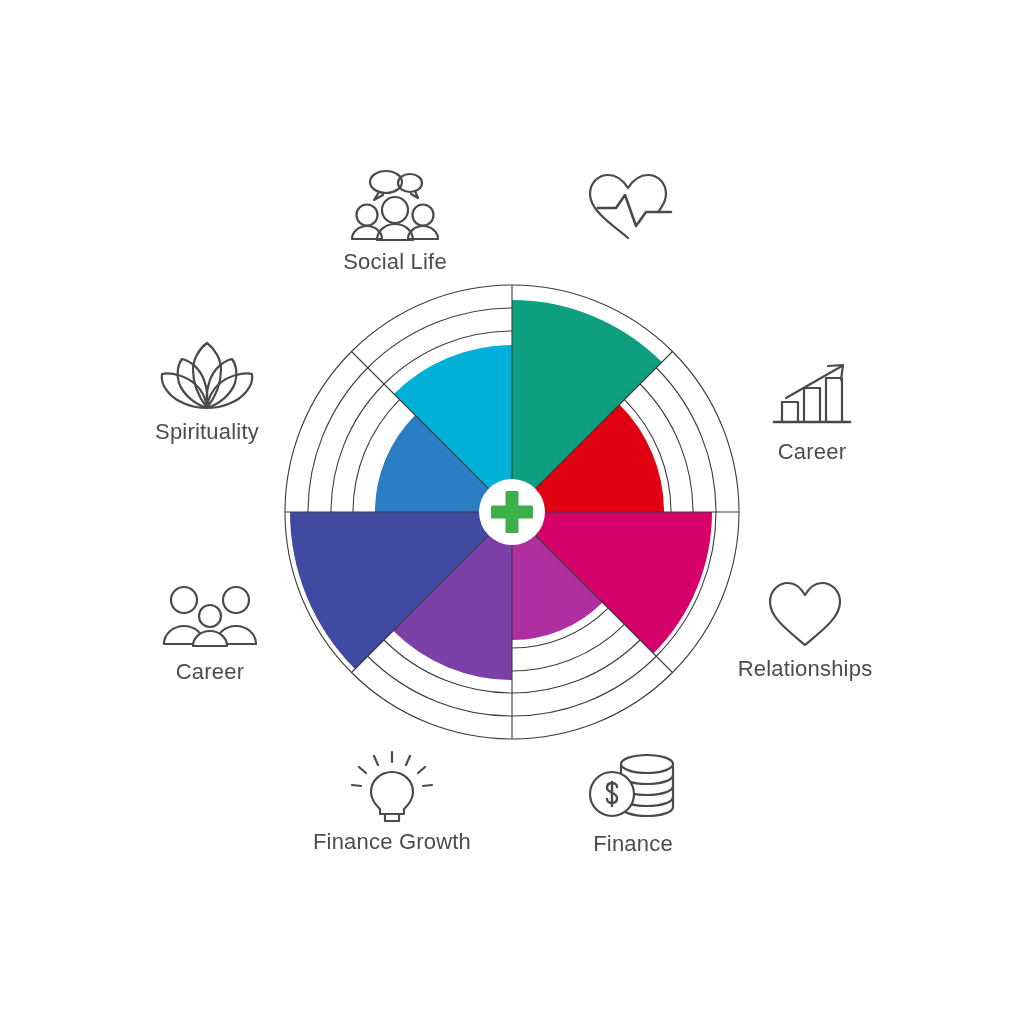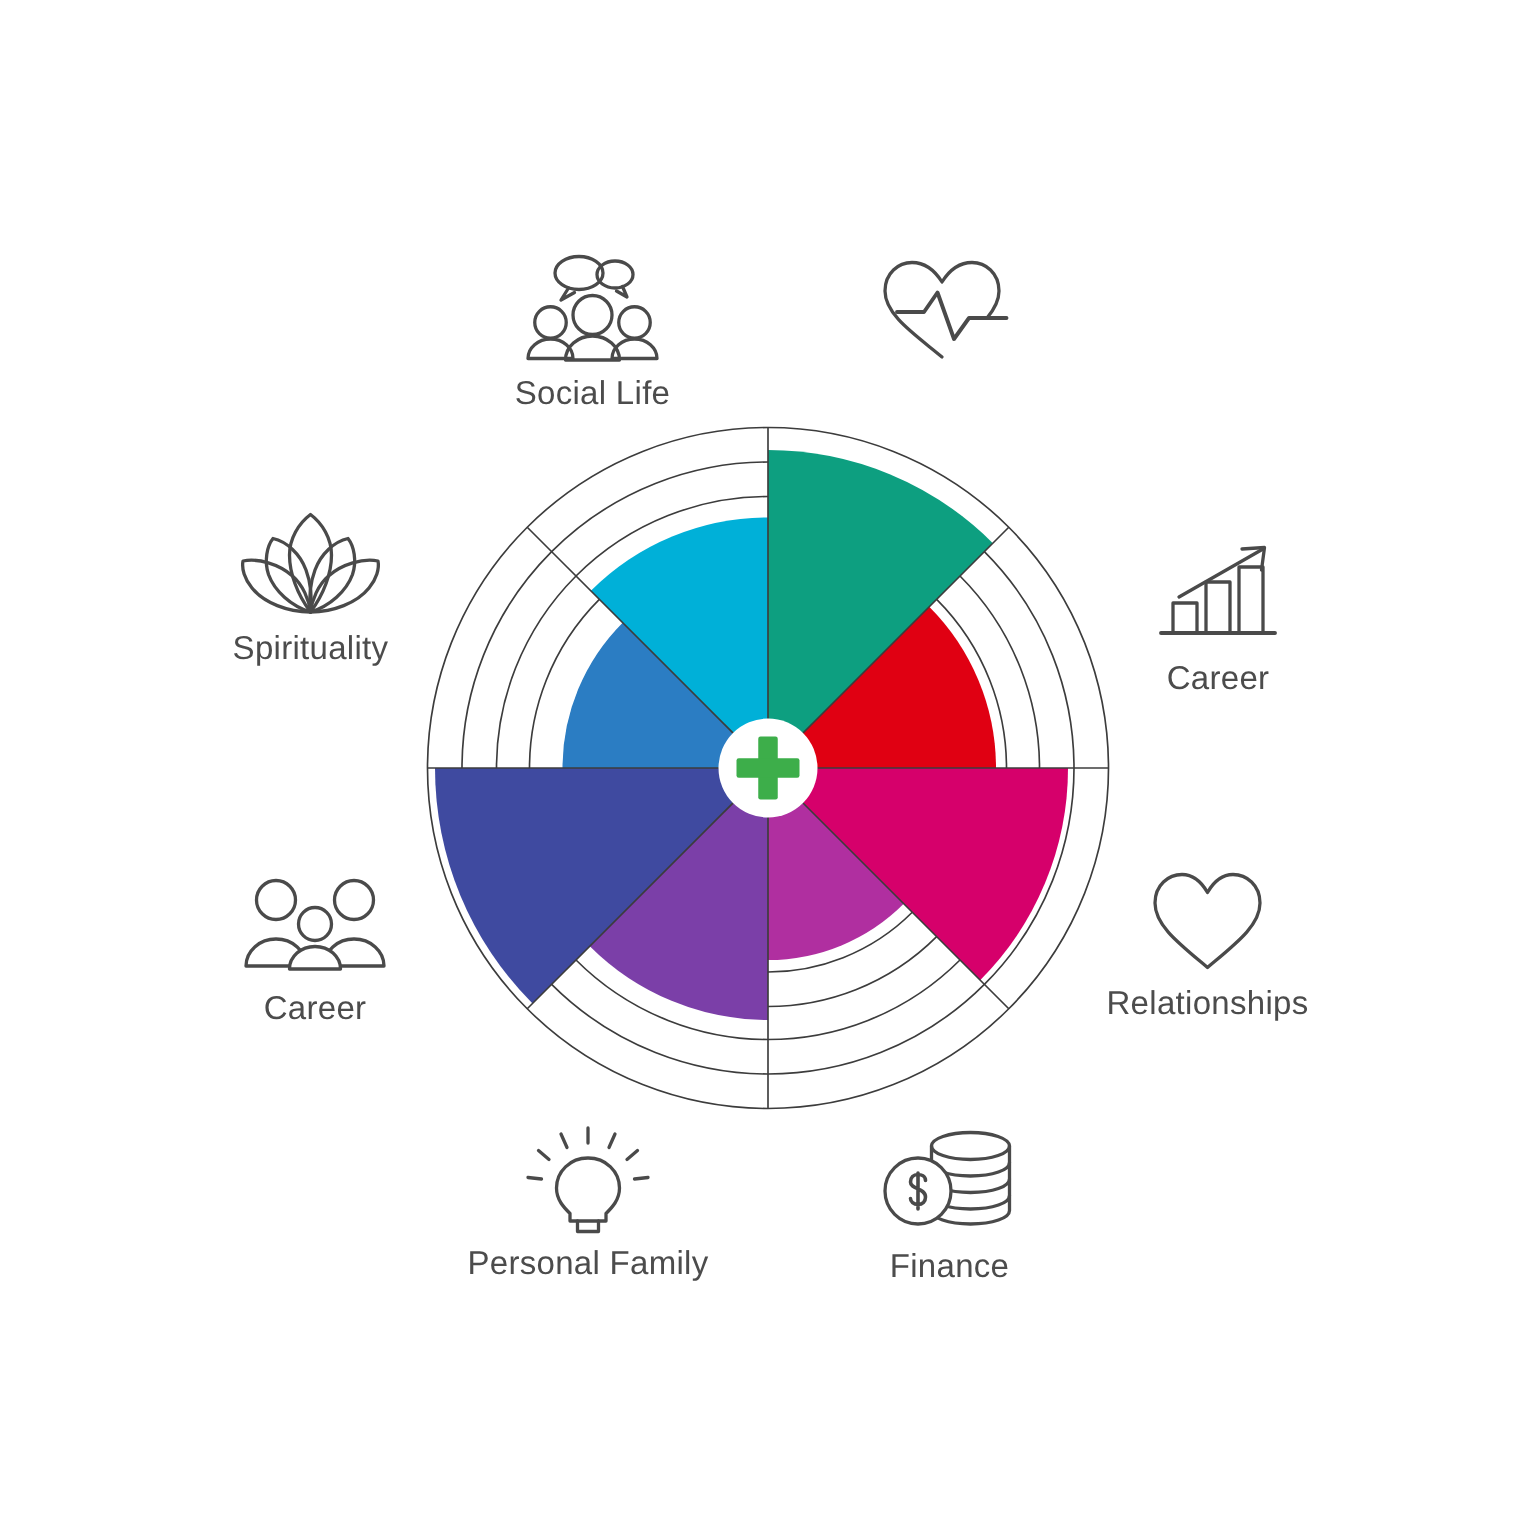--- a/index.html
+++ b/index.html
@@ -177,21 +177,21 @@
         <path d="M45 66 L45 73 L59 73 L59 66"></path>
         <path d="M52 4 L52 14"></path>
         <path d="M34 8 L38 17"></path>
         <path d="M70 8 L66 17"></path>
         <path d="M19 19 L26 25"></path>
         <path d="M85 19 L78 25"></path>
         <path d="M12 37 L21 38"></path>
         <path d="M92 37 L83 38"></path>
       </svg>
     </div>
-    <div class="label-text">Personal Family</div>
+    <div class="label-text">Finance Growth</div>
   </div>
 
   <div class="label-group" id="lbl-family">
     <div class="icon-box">
       <svg width="104" height="72" viewBox="0 0 104 72" fill="none" stroke="#4a4a4a" stroke-width="2.2" stroke-linecap="round" stroke-linejoin="round">
         <circle cx="26" cy="18" r="13"></circle>
         <path d="M6 62 a20 18 0 0 1 40 0 Z"></path>
         <circle cx="78" cy="18" r="13"></circle>
         <path d="M58 62 a20 18 0 0 1 40 0 Z"></path>
         <circle cx="52" cy="34" r="11" fill="#ffffff"></circle>

